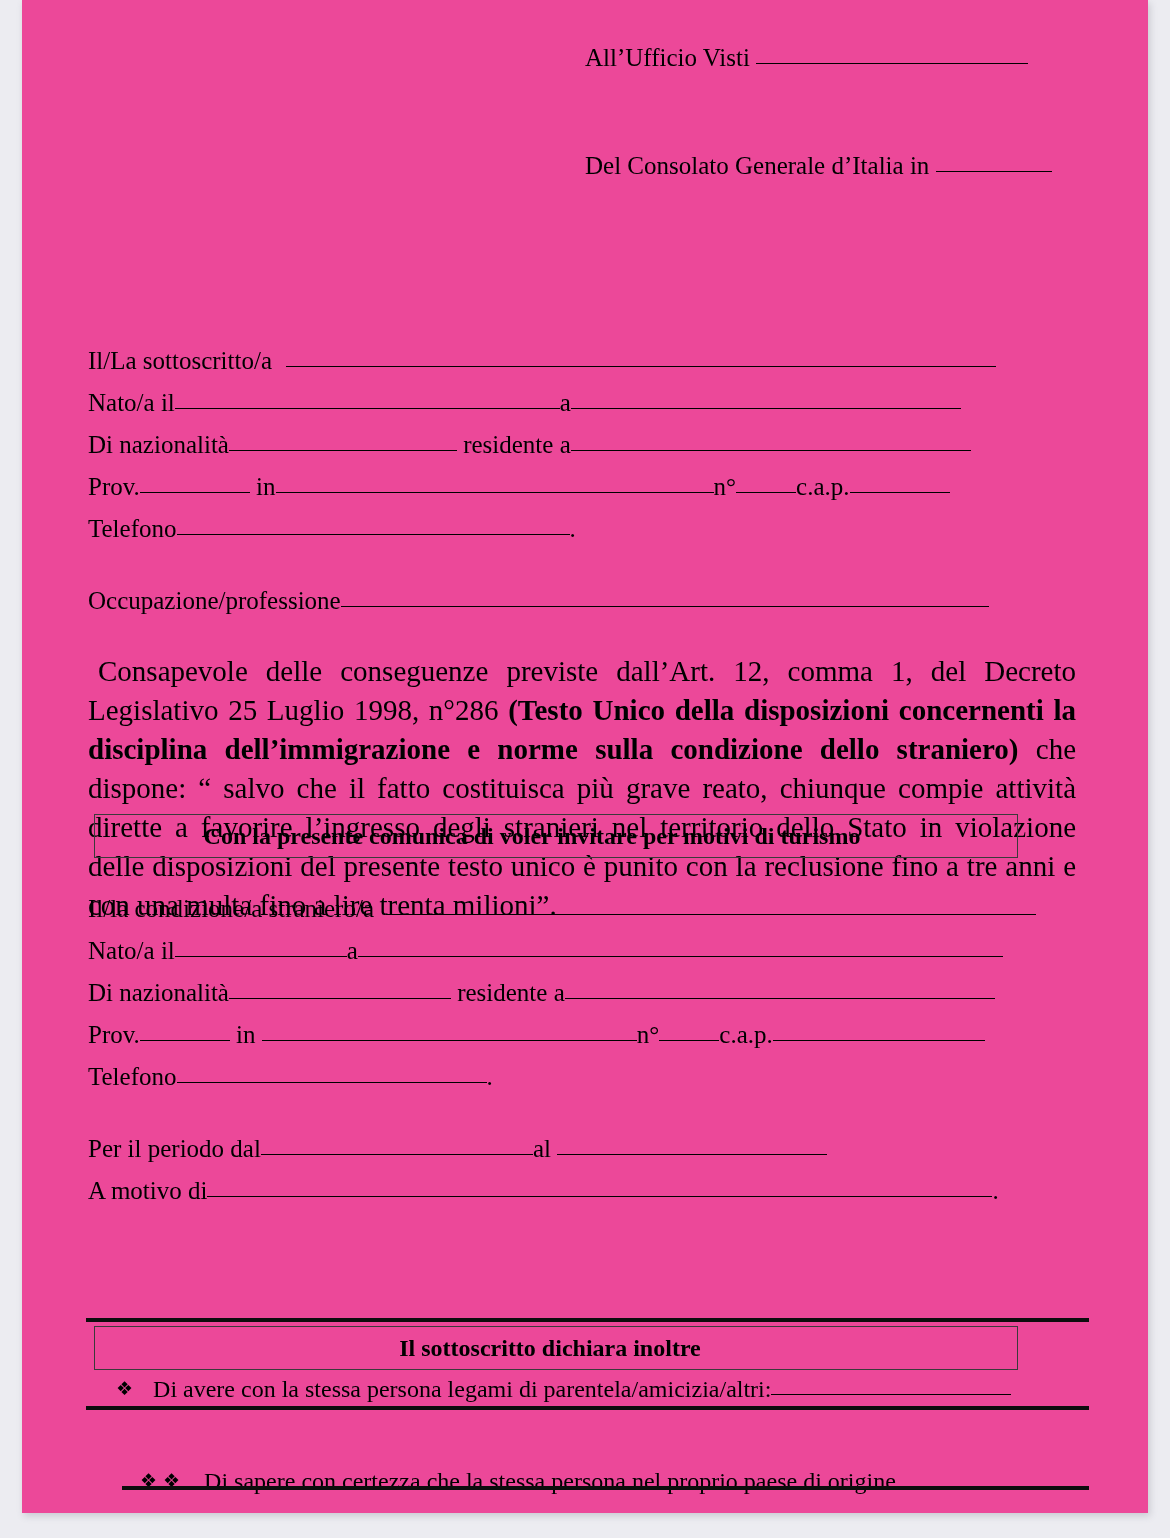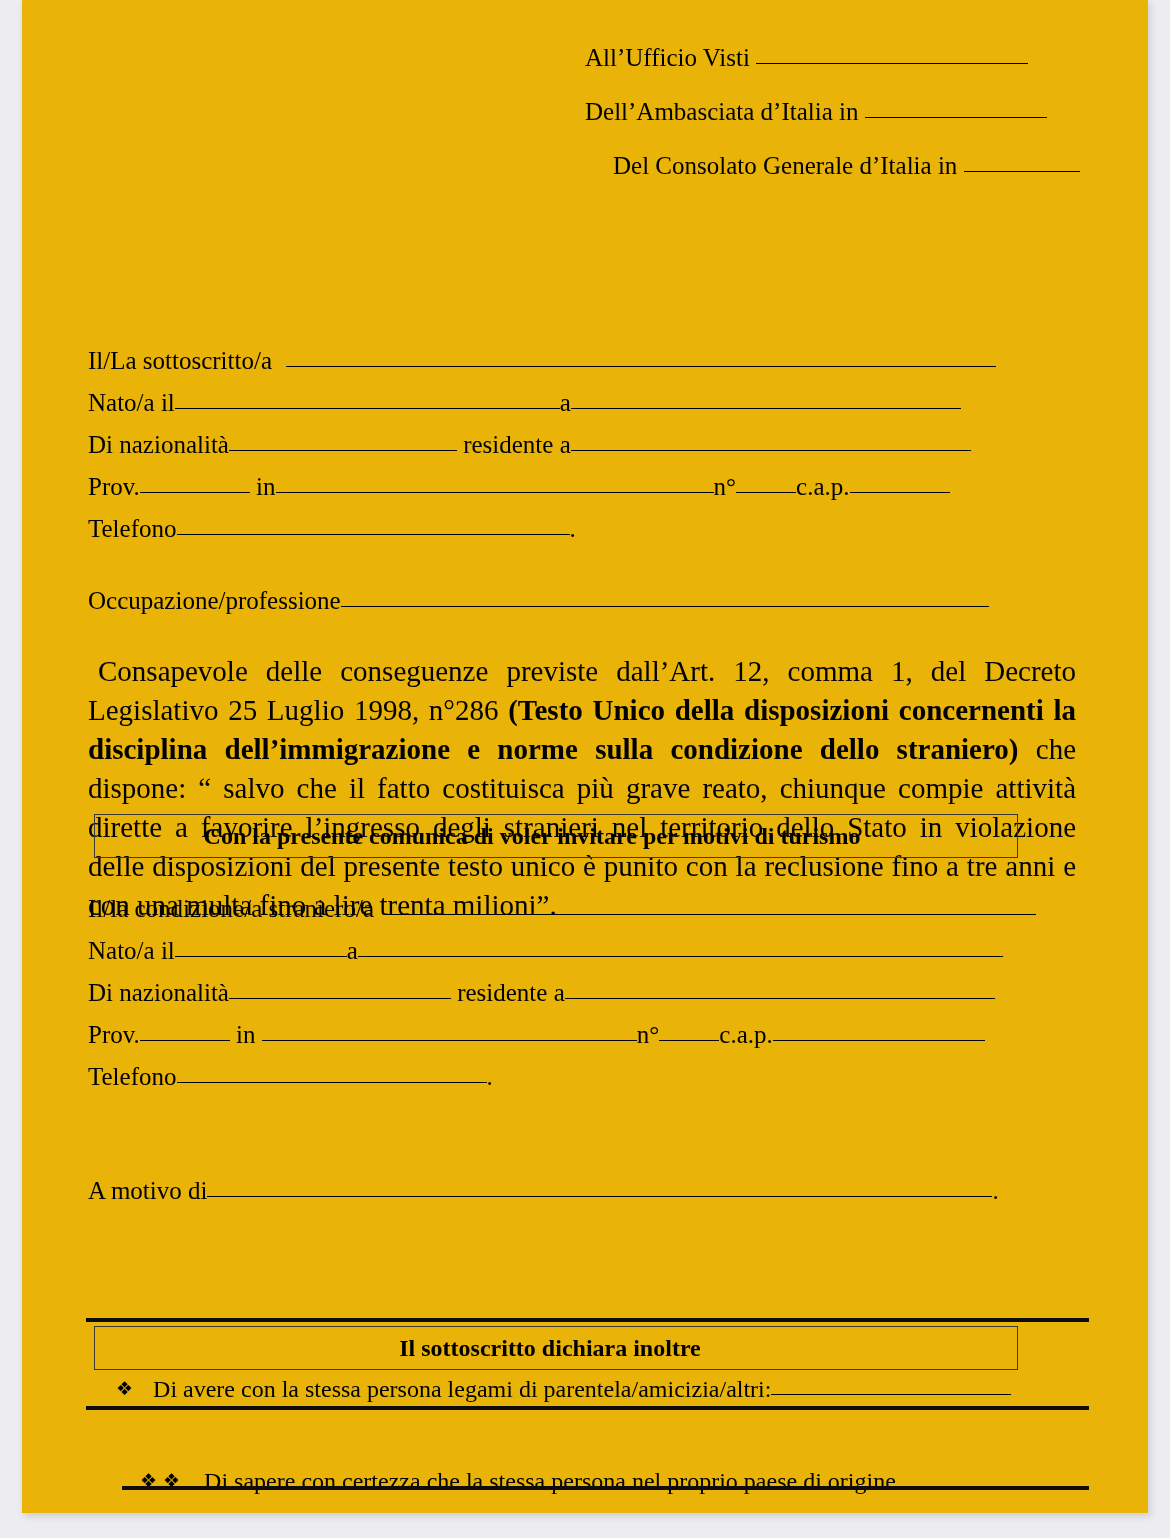--- a/index.html
+++ b/index.html
@@ -16,21 +16,21 @@
     overflow: hidden;
   }
 
   
   .page {
     position: absolute;
     left: 22px;
     top: 0px;
     width: 1126px;
     height: 1513px;
-    background: #eab308;
+    background: #ec4899;
     box-shadow: 2px 3px 7px rgba(80, 80, 100, 0.22);
     overflow: hidden;
   }
 
   .content {
     position: absolute;
     left: 0;
     top: 0;
     width: 1126px;
     height: 1513px;
@@ -54,21 +54,21 @@
 
   
   .hdr {
     position: absolute;
     left: 563px;
     font-size: 25px;
     white-space: nowrap;
   }
   .hdr-1 { top: 44px; }
   .hdr-2 { top: 98px; }
-  .hdr-3 { top: 152px; margin-left: 28px; }
+  .hdr-3 { top: 152px; }
 
   
   .title {
     position: absolute;
     left: 0;
     top: 252px;
     width: 1126px;
     text-align: center;
     font-size: 36px;
     font-weight: bold;
@@ -140,24 +140,20 @@
 </head>
 <body>
 
 <div class="page">
   <div class="content">
 
     <div class="hdr hdr-1">
       <span>All’Ufficio Visti</span>
       <span class="rule" style="width:272px"></span>
     </div>
-    <div class="hdr hdr-2">
-      <span>Dell’Ambasciata d’Italia in</span>
-      <span class="rule" style="width:182px"></span>
-    </div>
     <div class="hdr hdr-3">
       <span>Del Consolato Generale d’Italia in</span>
       <span class="rule" style="width:116px"></span>
     </div>
 
 
     <div class="line" style="left:66px; top:348px;">
       <span>Il/La sottoscritto/a</span>
       <span class="rule" style="width:710px; margin-left:8px"></span>
     </div>
@@ -207,20 +203,24 @@
     <div class="line" style="left:66px; top:1022px;">
       <span>Prov.</span><span class="rule" style="width:90px"></span>
       <span>in</span>
       <span class="rule" style="width:375px"></span><span>n°</span><span class="rule" style="width:60px"></span><span>c.a.p.</span><span class="rule" style="width:212px"></span>
     </div>
 
     <div class="line" style="left:66px; top:1064px;">
       <span>Telefono</span><span class="rule" style="width:310px"></span><span>.</span>
     </div>
 
+    <div class="line" style="left:66px; top:1136px;">
+      <span>Per il periodo dal</span><span class="rule" style="width:272px"></span><span>al</span>
+      <span class="rule" style="width:270px"></span>
+    </div>
 
     <div class="line" style="left:66px; top:1178px;">
       <span>A motivo di</span><span class="rule" style="width:785px"></span><span>.</span>
     </div>
 
     <div class="thickrule top"></div>
 
     <div class="capbox capbox-2">
       <span>Il sottoscritto dichiara inoltre</span>
     </div>

